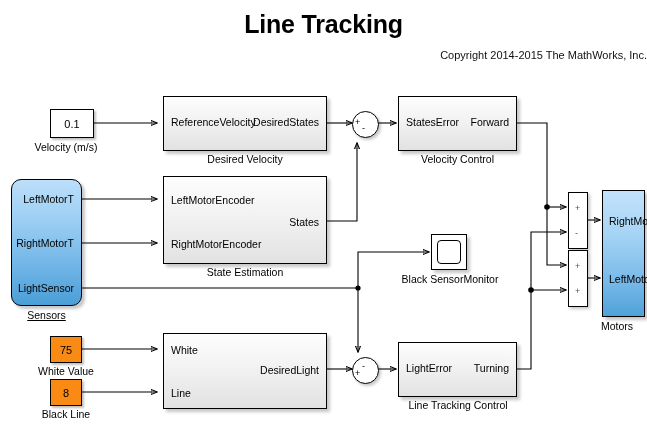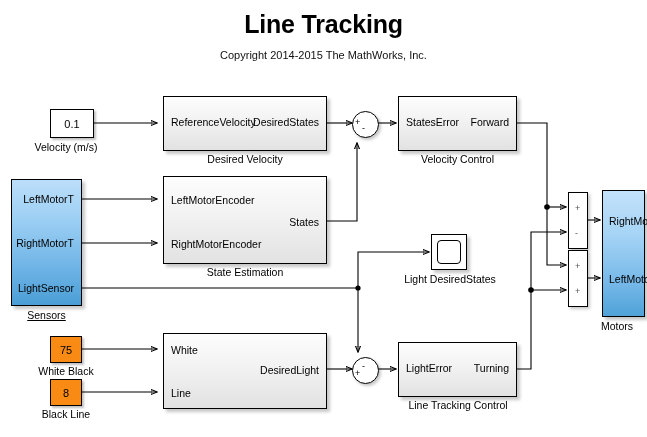--- a/index.html
+++ b/index.html
@@ -14,21 +14,21 @@
   #canvas{position:absolute;left:0;top:0;width:647px;height:437px;}
 
   
   .title{
     position:absolute;left:0;top:10px;width:647px;
     text-align:center;font-size:25px;font-weight:bold;color:#000;
     letter-spacing:-0.2px;
   }
   .subtitle{
     position:absolute;left:0;top:49px;width:647px;
-    text-align:center;font-size:11px;color:#111;
+    text-align:right;font-size:11px;color:#111;
   }
 
   
   .blk{position:absolute;box-sizing:border-box;}
 
   .subsys{
     border:1.4px solid #000;
     background:linear-gradient(to bottom,#fdfdfd 0%,#f2f2f2 45%,#e2e2e2 100%);
     box-shadow:3px 3px 3px rgba(0,0,0,0.22);
   }
@@ -170,59 +170,59 @@
     <span class="sum-sign" style="left:2px;top:6px;">+</span>
     <span class="sum-sign" style="left:9px;top:12px;">-</span>
   </div>
 
   <div class="blk subsys" style="left:398px;top:96px;width:119px;height:55px;">
     <span class="port-label p-in" style="top:20px;">StatesError</span>
     <span class="port-label p-out" style="top:20px;">Forward</span>
   </div>
   <div class="blk-caption" style="left:398px;top:153px;width:119px;">Velocity Control</div>
 
-  <div class="blk srcblk blue-grad" style="left:11px;top:179px;width:71px;height:127px;">
+  <div class="blk srcblk blue-grad" style="left:11px;top:179px;width:71px;height:127px;border-radius:10px;">
     <span class="port-label p-out" style="top:14px;">LeftMotorT</span>
     <span class="port-label p-out" style="top:58px;">RightMotorT</span>
     <span class="port-label p-out" style="top:103px;">LightSensor</span>
   </div>
   <div class="blk-caption" style="left:11px;top:309px;width:71px;text-decoration:underline;">Sensors</div>
 
   <div class="blk subsys" style="left:163px;top:176px;width:164px;height:88px;">
     <span class="port-label p-in" style="top:18px;">LeftMotorEncoder</span>
     <span class="port-label p-in" style="top:62px;">RightMotorEncoder</span>
     <span class="port-label p-out" style="top:40px;">States</span>
   </div>
   <div class="blk-caption" style="left:163px;top:266px;width:164px;">State Estimation</div>
 
   <div class="blk scope" style="left:431px;top:234px;width:36px;height:36px;">
     <div class="scope-screen"></div>
   </div>
-  <div class="blk-caption" style="left:389px;top:273px;width:122px;">Light DesiredStates</div>
+  <div class="blk-caption" style="left:389px;top:273px;width:122px;">Black SensorMonitor</div>
 
   <div class="sum-rect" style="left:568px;top:192px;width:18px;height:55px;">
     <span class="sum-sign" style="left:6px;top:11px;">+</span>
     <span class="sum-sign" style="left:6px;top:36px;">-</span>
   </div>
 
   <div class="sum-rect" style="left:568px;top:250px;width:18px;height:55px;">
     <span class="sum-sign" style="left:6px;top:11px;">+</span>
     <span class="sum-sign" style="left:6px;top:36px;">+</span>
   </div>
 
   <div class="blk srcblk blue-grad2" style="left:602px;top:190px;width:43px;height:127px;">
     <span class="port-label p-in" style="top:25px;left:6px;">RightMotor</span>
     <span class="port-label p-in" style="top:83px;left:6px;">LeftMotor</span>
   </div>
   <div class="blk-caption" style="left:588px;top:320px;width:58px;">Motors</div>
 
   <div class="blk const const-orange" style="left:50px;top:336px;width:32px;height:27px;">
     <span>75</span>
   </div>
-  <div class="blk-caption" style="left:18px;top:365px;width:96px;">White Black</div>
+  <div class="blk-caption" style="left:18px;top:365px;width:96px;">White Value</div>
 
   <div class="blk const const-orange" style="left:50px;top:379px;width:32px;height:27px;">
     <span>8</span>
   </div>
   <div class="blk-caption" style="left:18px;top:408px;width:96px;">Black Line</div>
 
   <div class="blk subsys" style="left:163px;top:333px;width:164px;height:76px;">
     <span class="port-label p-in" style="top:11px;">White</span>
     <span class="port-label p-in" style="top:54px;">Line</span>
     <span class="port-label p-out" style="top:31px;">DesiredLight</span>

